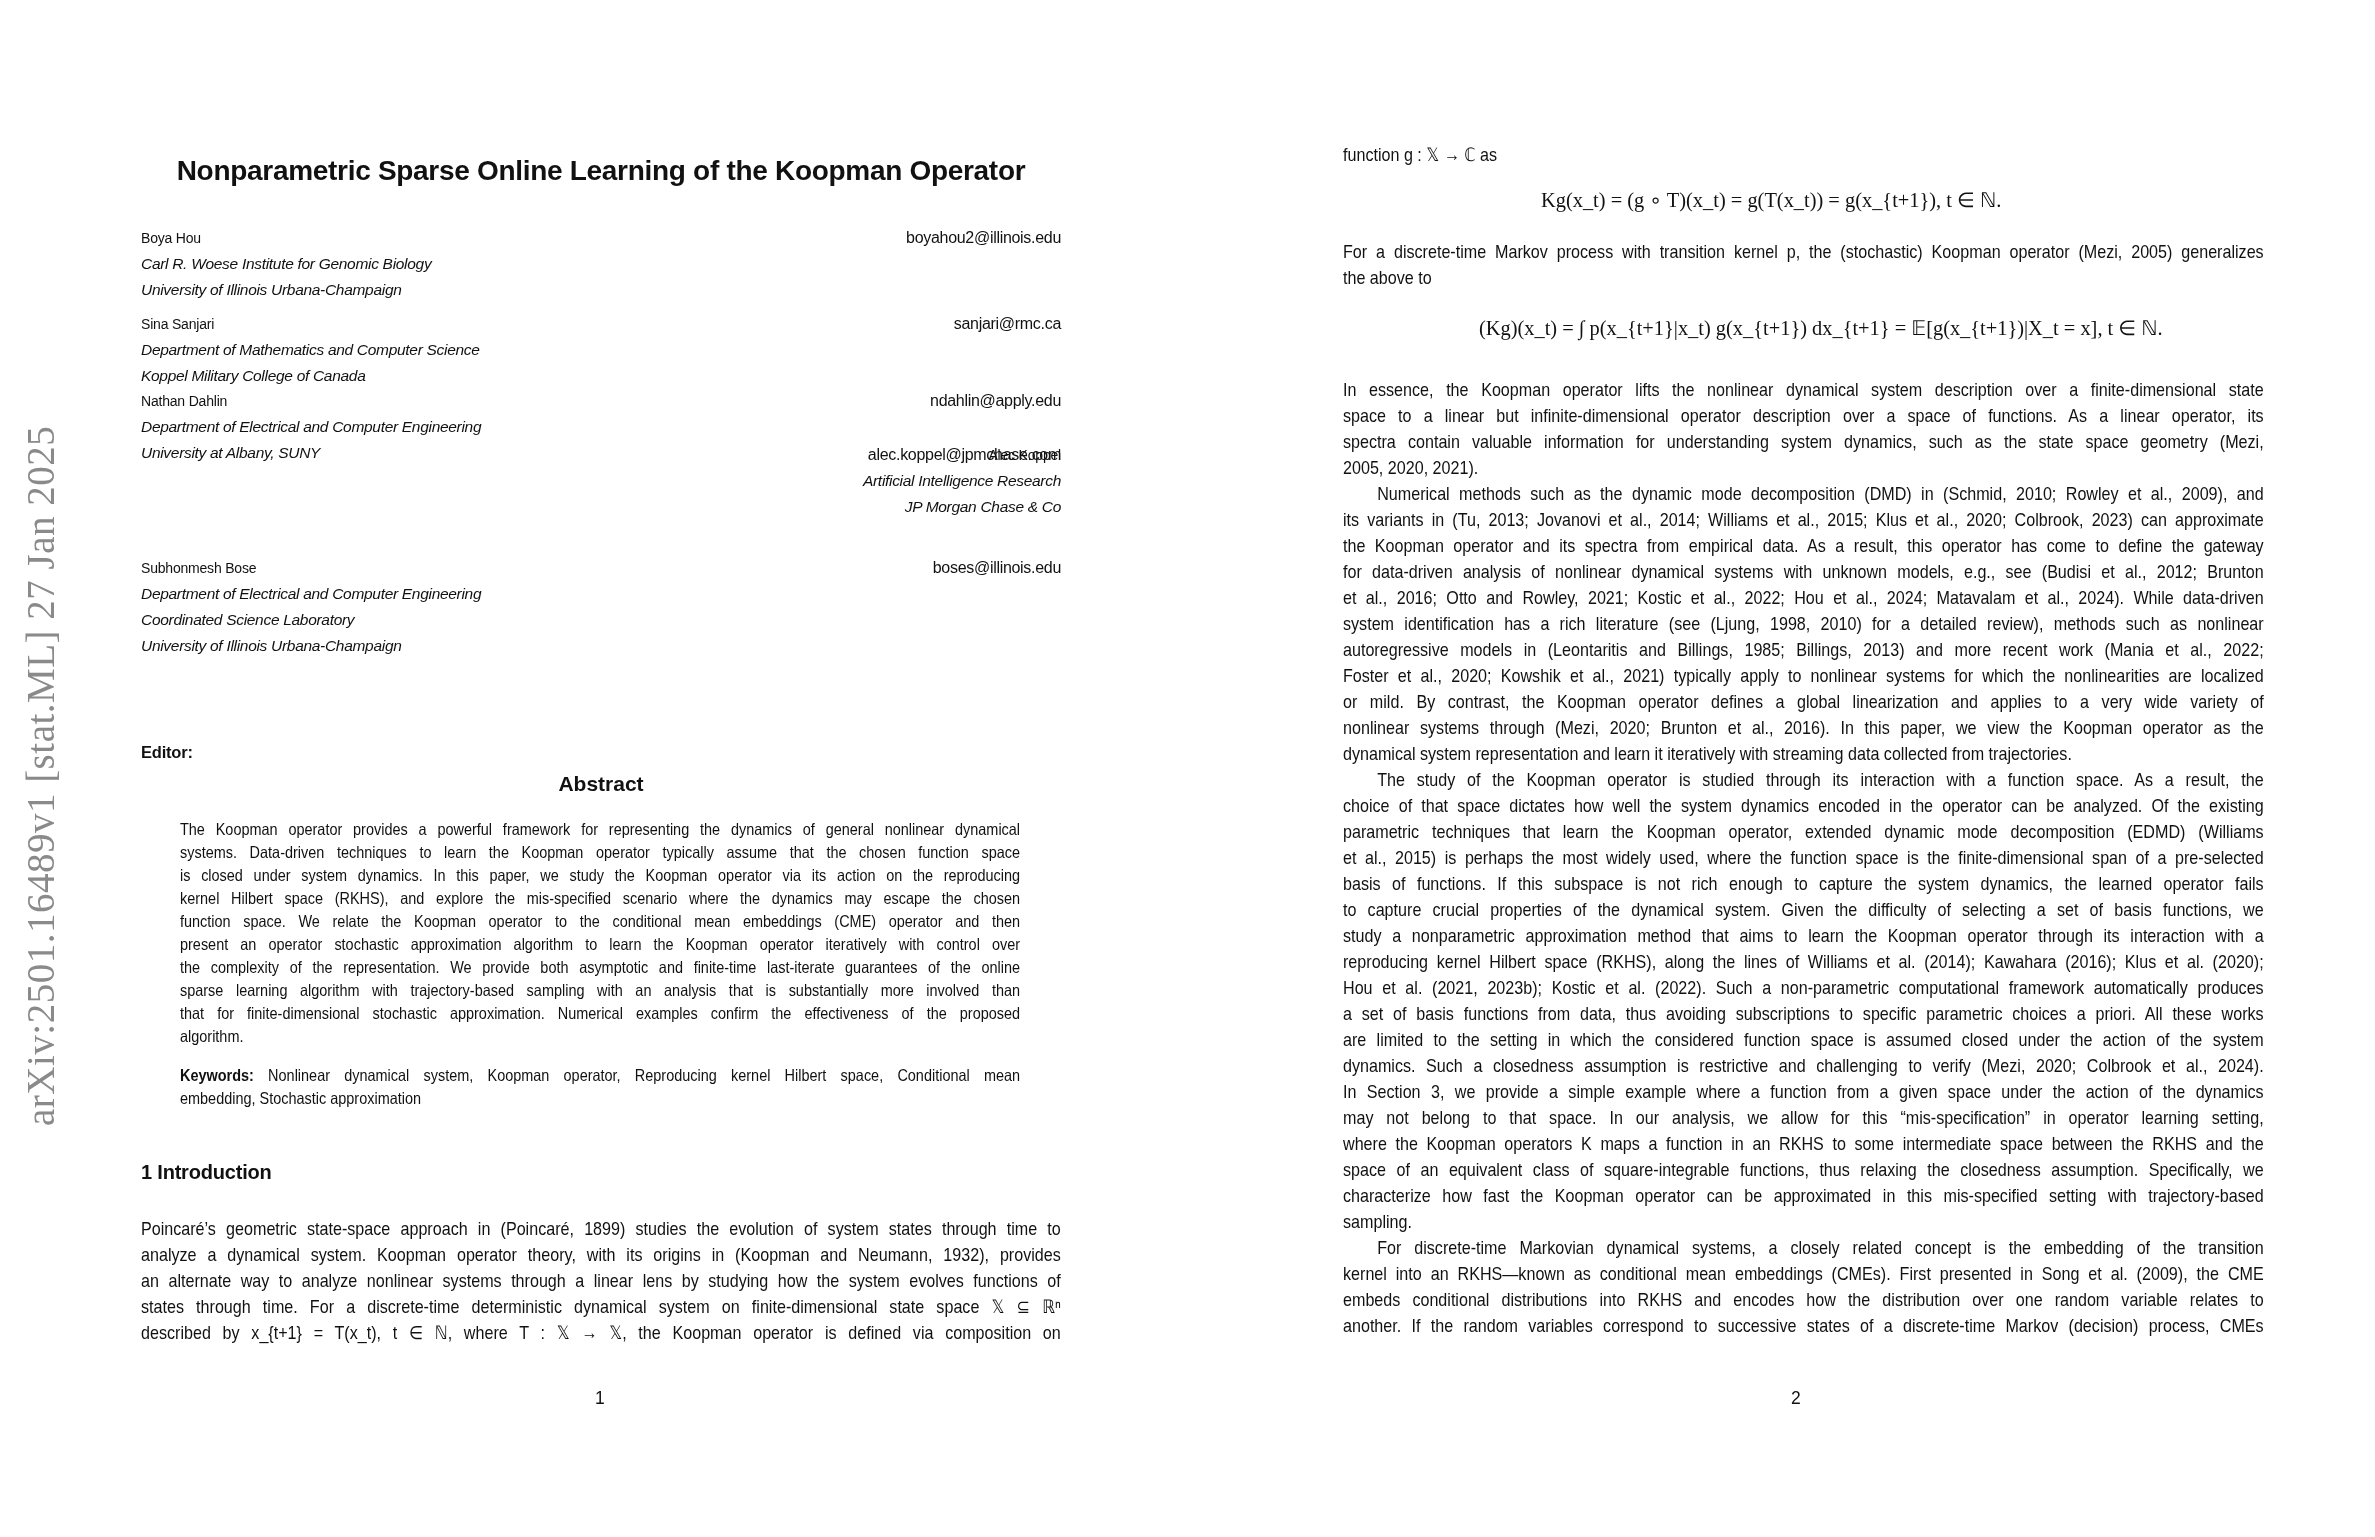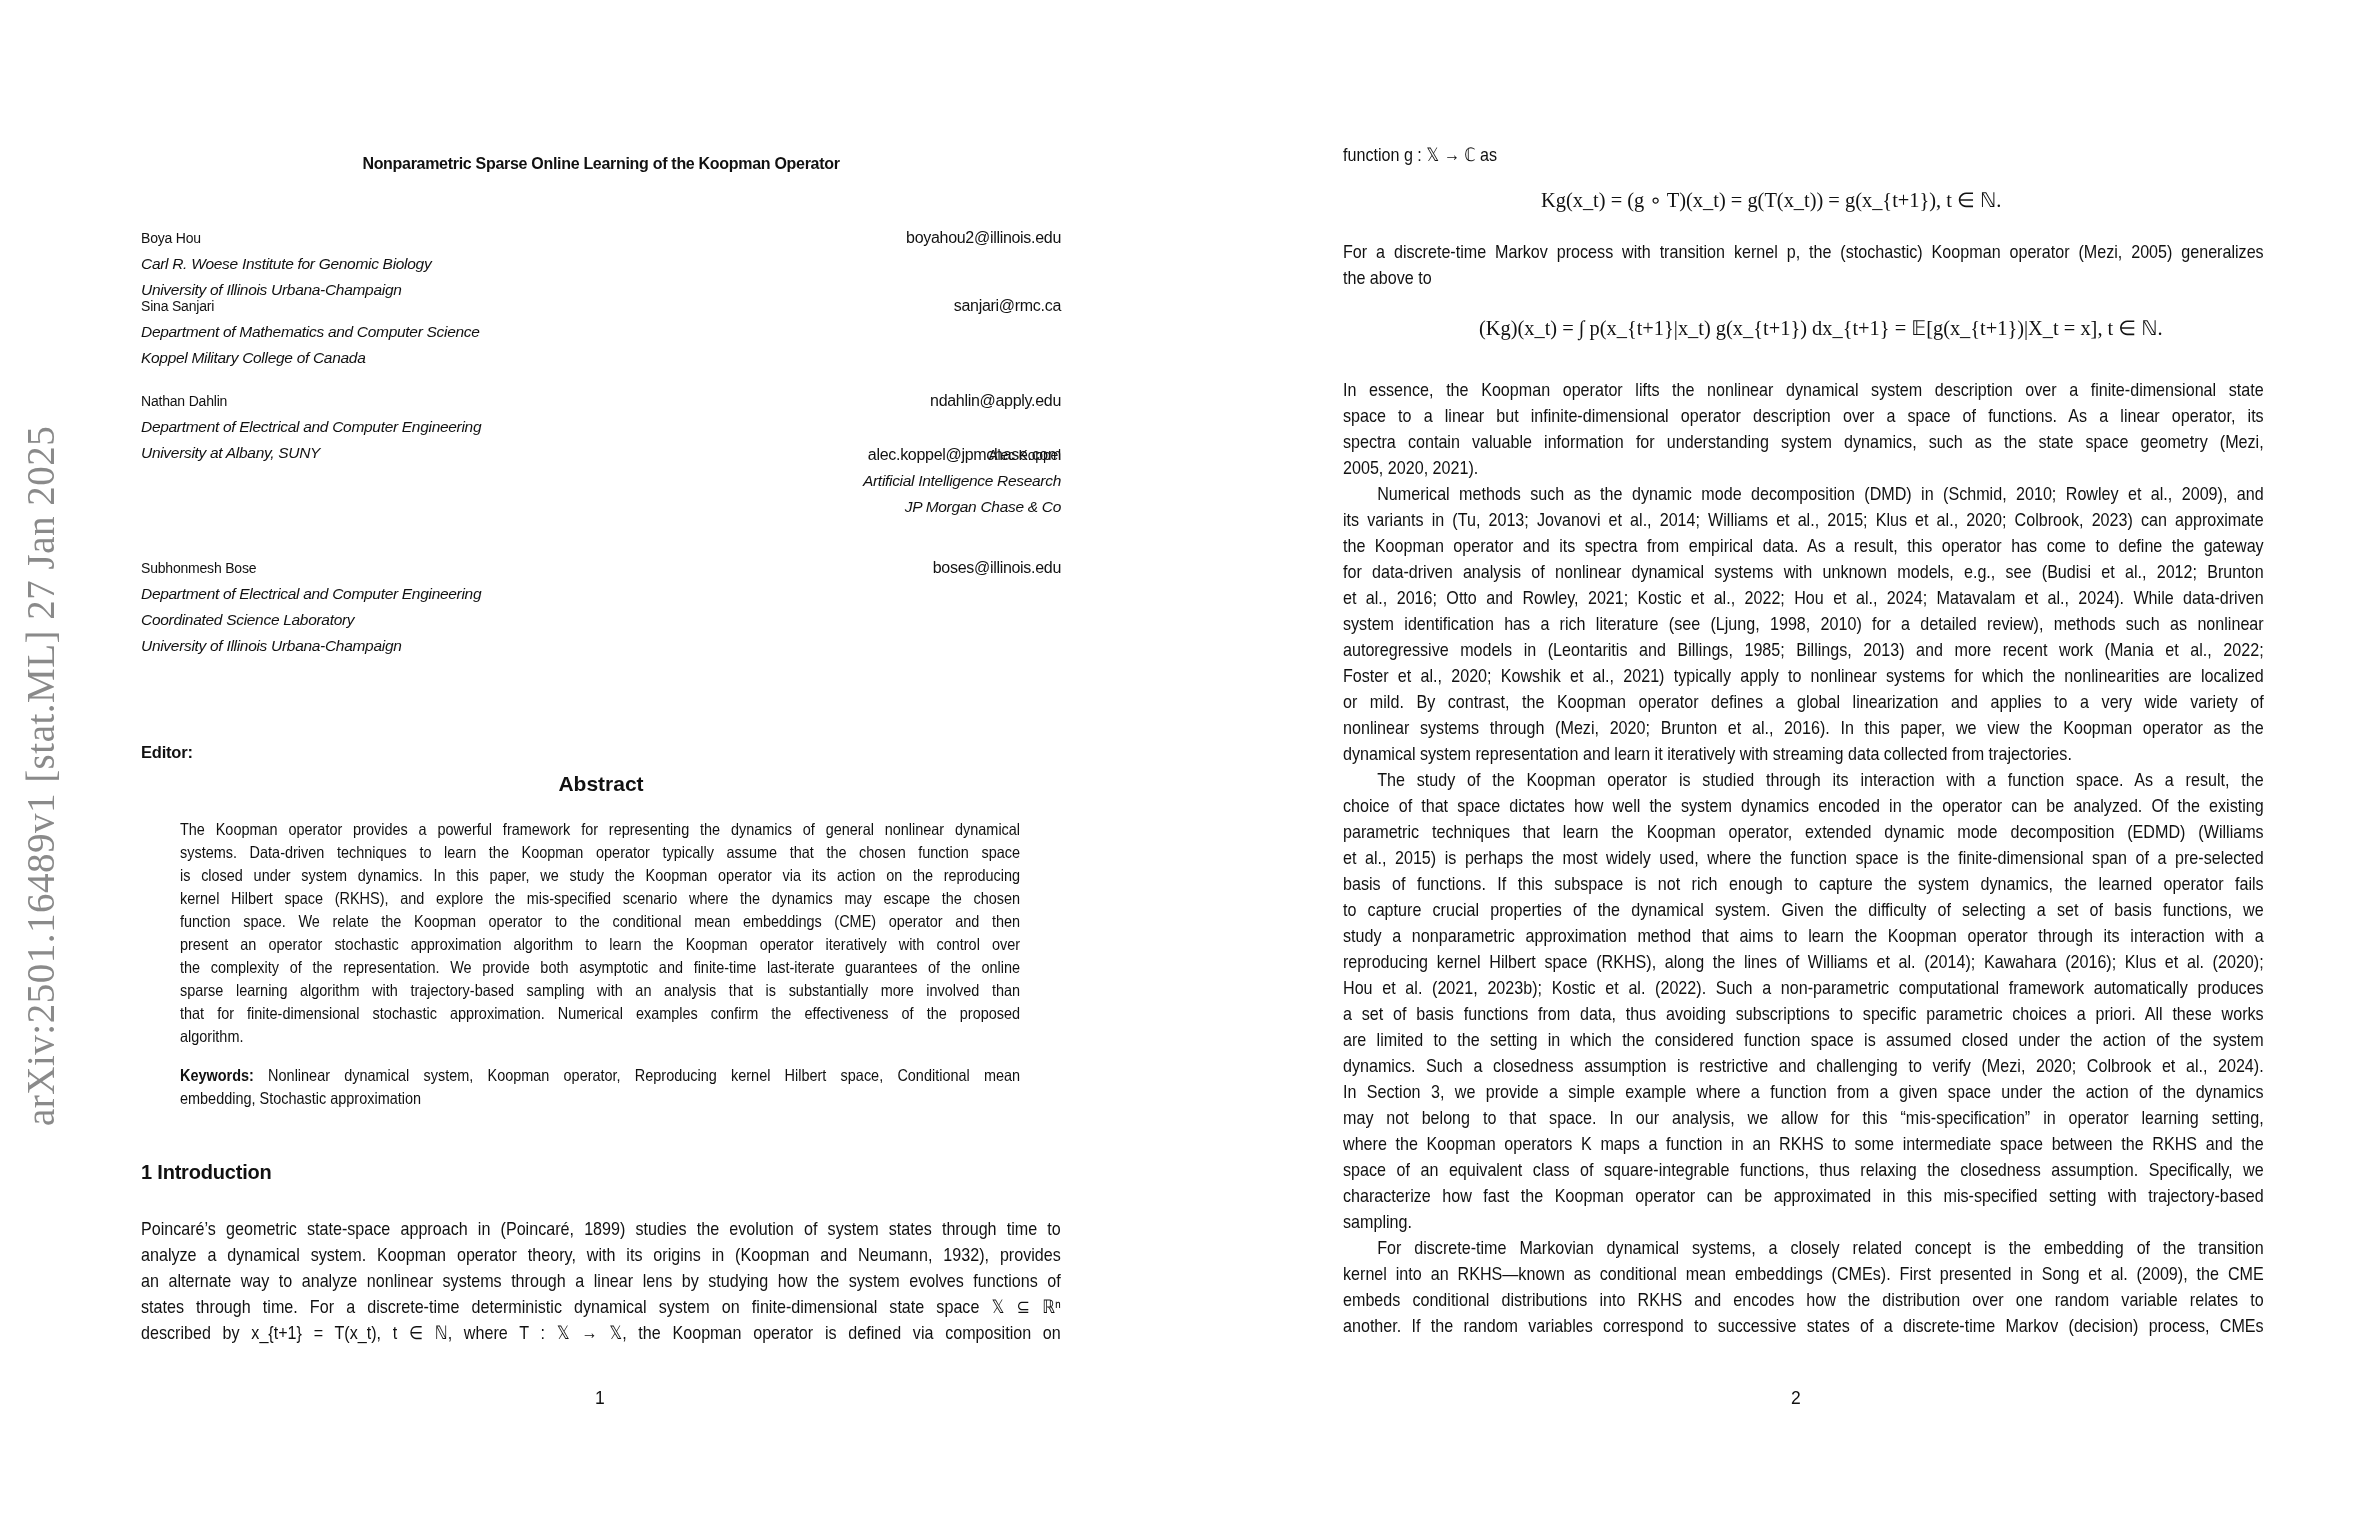--- a/index.html
+++ b/index.html
@@ -3,21 +3,21 @@
 <meta charset="utf-8">
 <style>
   html, body { margin:0; padding:0; background:#ffffff; }
   body { width:2375px; height:1537px; position:relative; overflow:hidden;
          font-family:"Liberation Sans", sans-serif; color:#111; }
   .arxiv-stamp { position:absolute; left:11.6px; top:1126px; width:737px; height:58px;
         transform:rotate(-90deg); transform-origin:0 0;
         font-family:"Liberation Serif", serif; font-size:39px; color:#8a8a8a;
         white-space:nowrap; letter-spacing:0.5px; line-height:58px; }
   .title { position:absolute; left:141px; width:920px; top:155px; text-align:center;
-        font-size:16px; font-weight:bold; letter-spacing:-0.3px; }
+        font-size:28px; font-weight:bold; letter-spacing:-0.3px; }
   .author-block { position:absolute; left:141px; width:920px; }
   .author-name { font-weight:normal; font-size:14px; height:26px; line-height:26px; letter-spacing:-0.2px; }
   .author-email { position:absolute; right:0; top:0; font-size:16px; line-height:26px; letter-spacing:-0.3px; }
   .affil { font-style:italic; font-size:15.5px; line-height:26px; height:26px; letter-spacing:-0.3px; }
   .editor { position:absolute; left:141px; top:743px; font-weight:bold; font-size:16.5px; letter-spacing:-0.2px; }
   .abstract-title { position:absolute; left:141px; width:920px; top:772px; text-align:center; font-weight:bold; font-size:21px; }
   
   .cols { position:absolute; transform-origin:0 0; }
   .line { white-space:nowrap; overflow:visible; text-align:justify; text-align-last:justify; }
   .line.last { text-align-last:left; }
@@ -37,21 +37,21 @@
 <div>
   <div class="title">Nonparametric Sparse Online Learning of the Koopman Operator</div>
 
   <div id="authors">
       <div class="author-block" style="top: 225px;">
         <div class="author-name">Boya Hou</div>
         <div class="author-email">boyahou2@illinois.edu</div>
         <div class="affil">Carl R. Woese Institute for Genomic Biology</div>
         <div class="affil">University of Illinois Urbana-Champaign</div>
       </div>
-      <div class="author-block" style="top: 293px;">
+      <div class="author-block" style="top: 311px;">
         <div class="author-name">Sina Sanjari</div>
         <div class="author-email">sanjari@rmc.ca</div>
         <div class="affil">Department of Mathematics and Computer Science</div>
         <div class="affil">Koppel Military College of Canada</div>
       </div>
       <div class="author-block" style="top: 388px;">
         <div class="author-name">Nathan Dahlin</div>
         <div class="author-email">ndahlin@apply.edu</div>
         <div class="affil">Department of Electrical and Computer Engineering</div>
         <div class="affil">University at Albany, SUNY</div>

